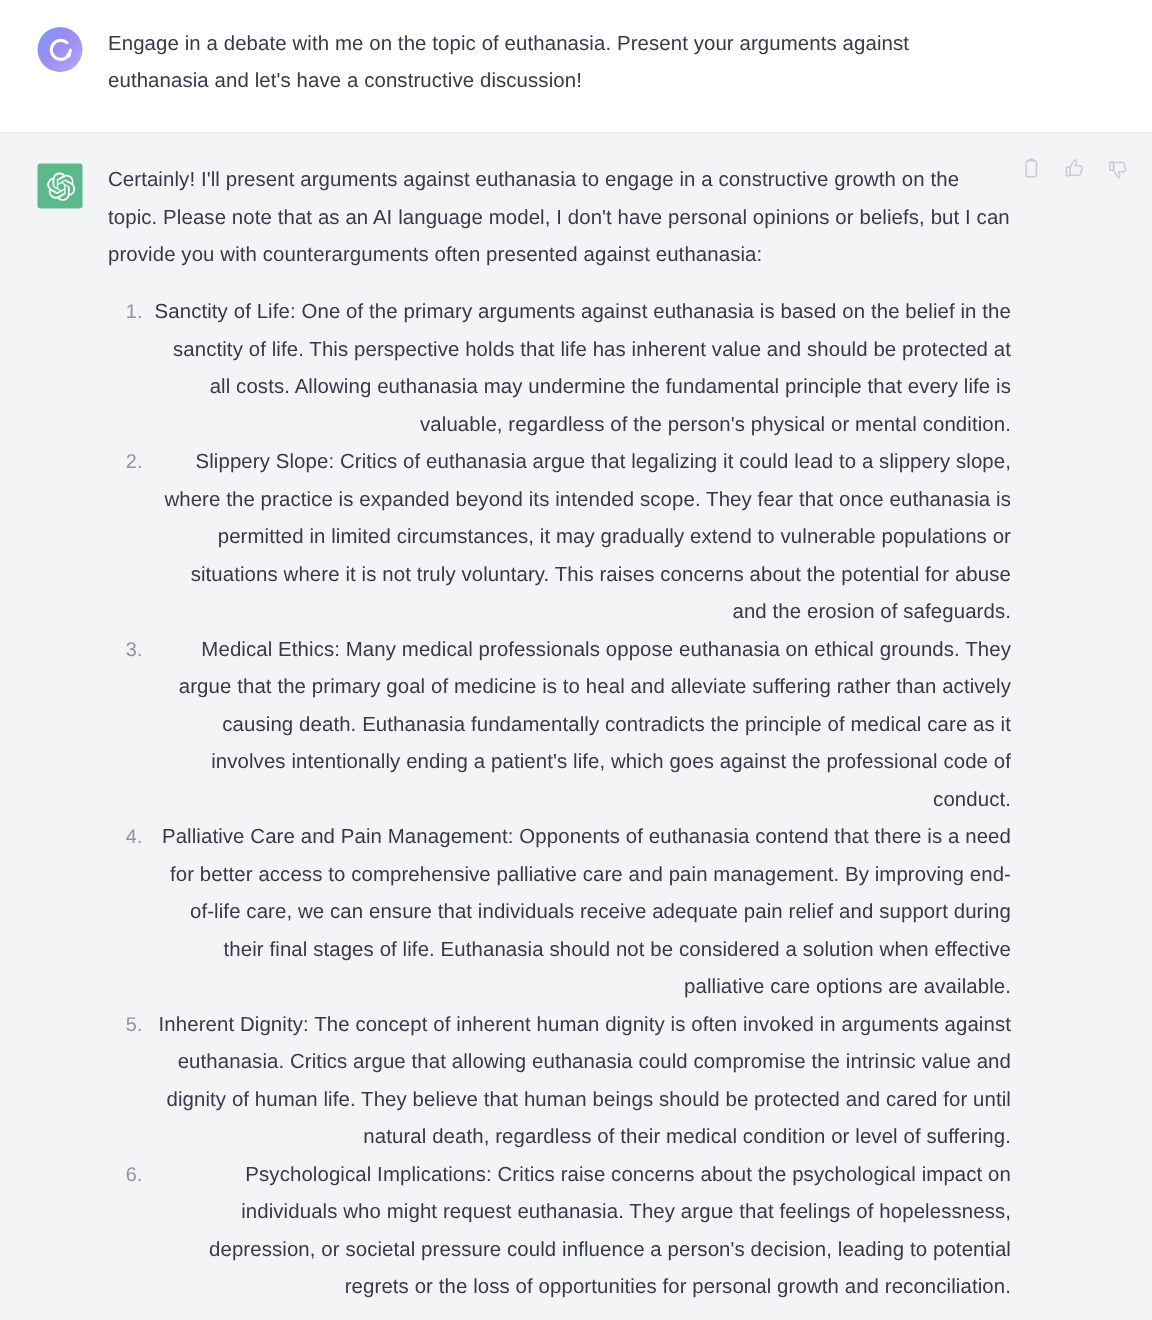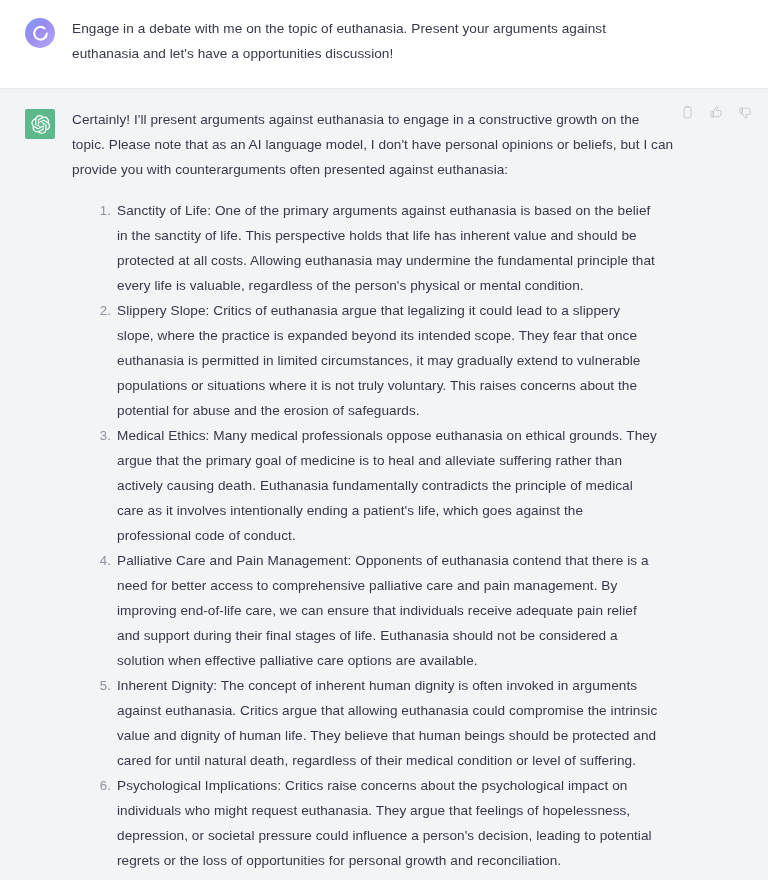--- a/index.html
+++ b/index.html
@@ -93,22 +93,23 @@
 
   
   .intro {
     margin-bottom: 13px;
   }
 
   
   ol.arg-list {
     list-style: none;
     counter-reset: argitem;
-    margin: 16px;
+    margin: 0;
     padding: 0;
+    text-align: right;
   }
 
   ol.arg-list > li {
     counter-increment: argitem;
     position: relative;
     padding-left: 29px;
     font-size: 13.6px;
     line-height: 25px;
     color: #36394a;
     letter-spacing: 0.005em;
@@ -171,21 +172,21 @@
       <div class="avatar avatar-user">
         <span>
           <svg width="19" height="19" viewBox="0 0 24 24" aria-hidden="true">
             <path d="M17.2 5.6A8 8 0 1 0 20 12" fill="none" stroke="#ffffff" stroke-width="2.6" stroke-linecap="round"></path>
             <circle cx="18.6" cy="16.2" r="1.9" fill="#ffffff"></circle>
           </svg>
         </span>
       </div>
 
       <div class="msg-body">
-        <p>Engage in a debate with me on the topic of euthanasia. Present your arguments against euthanasia and let's have a opportunities discussion!</p>
+        <p>Engage in a debate with me on the topic of euthanasia. Present your arguments against euthanasia and let's have a constructive discussion!</p>
       </div>
 
     </div>
   </div>
 
   <div class="msg msg-assistant">
 
     <div class="msg-actions">
 
       <button class="action-btn">

